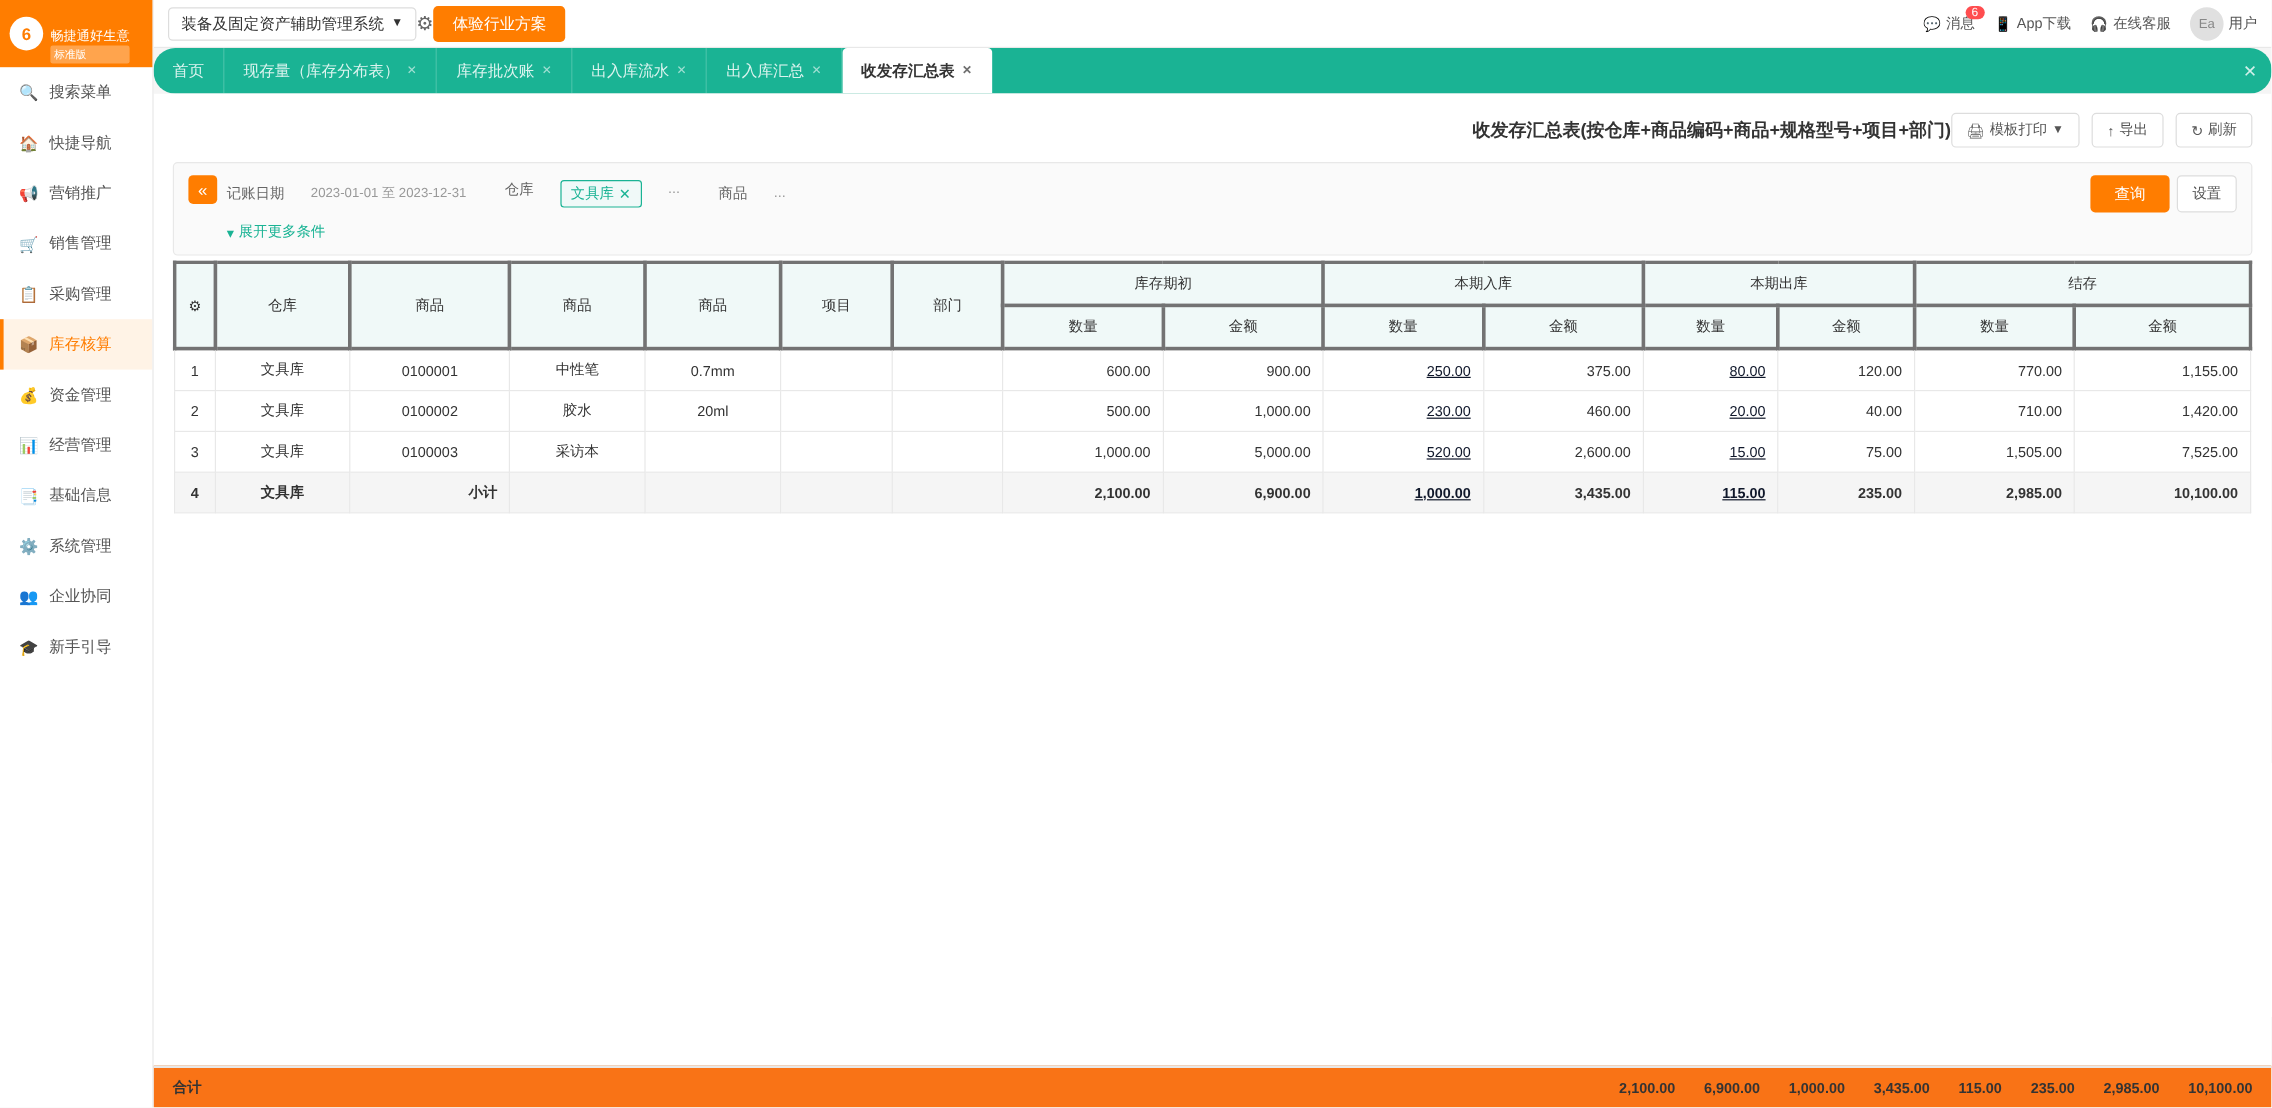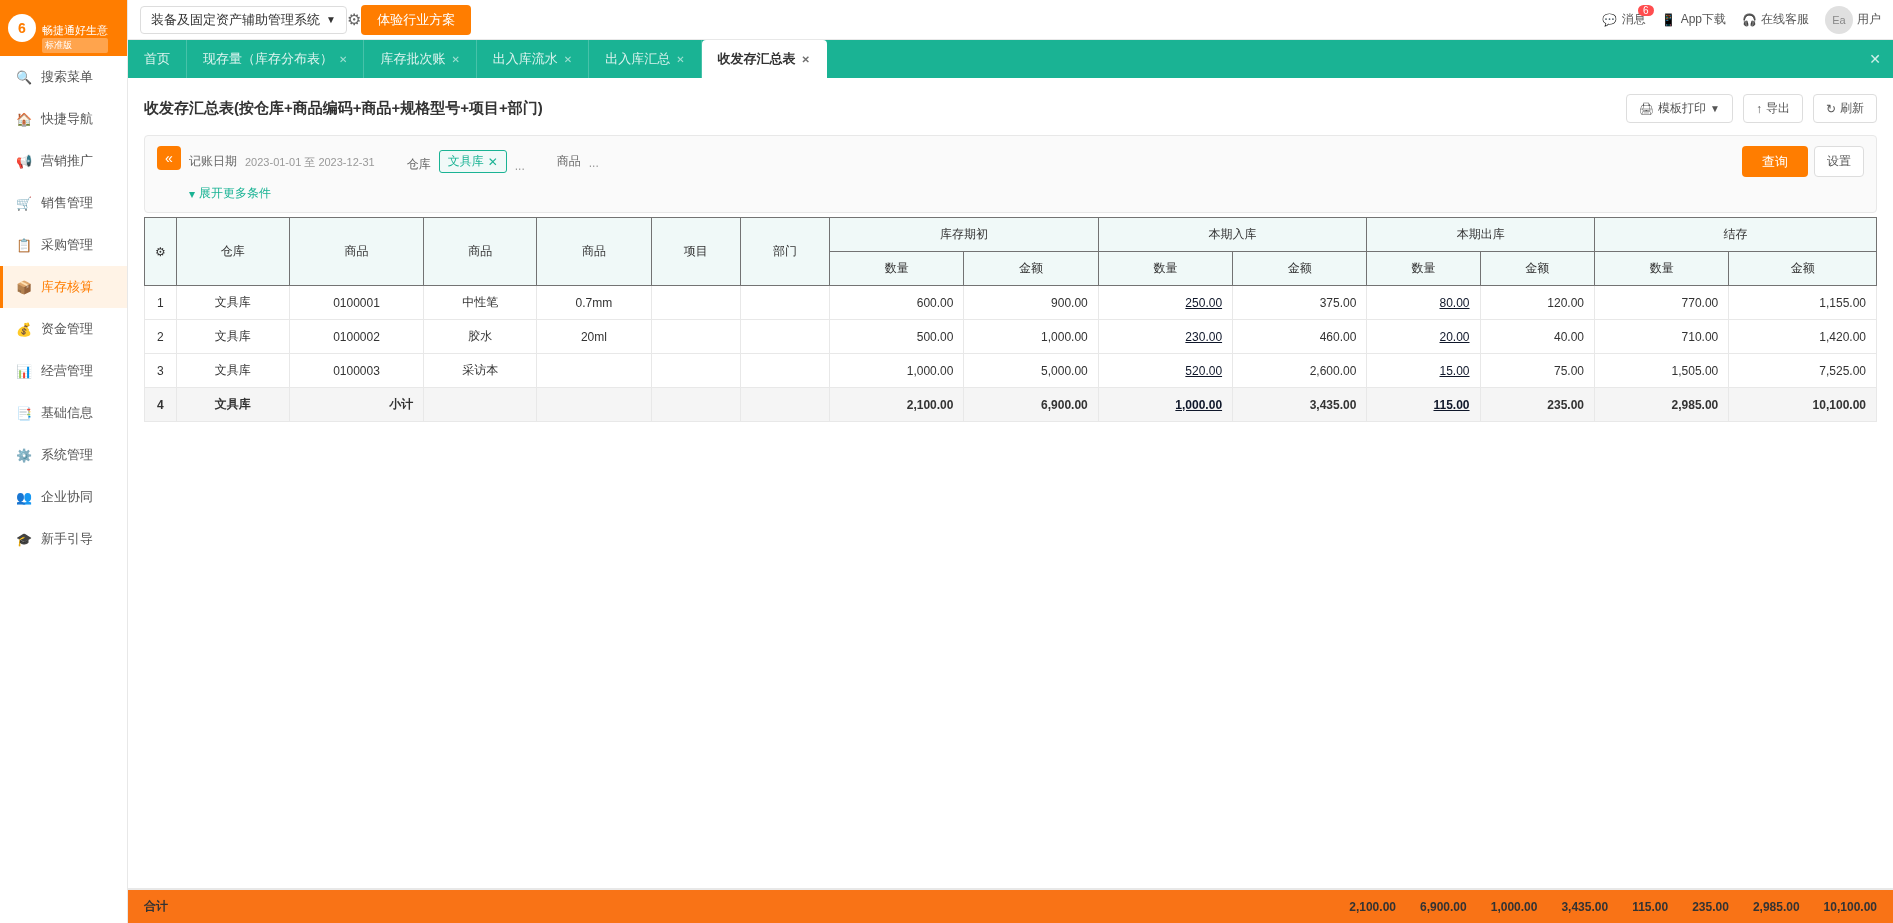--- a/index.html
+++ b/index.html
@@ -22,66 +22,66 @@
     
     .topbar { height: 40px; background: #fff; border-bottom: 1px solid #e8e8e8; display: flex; align-items: center; padding: 0 12px; gap: 0; }
     .topbar-system-selector { display: flex; align-items: center; gap: 6px; font-size: 13px; color: #333; cursor: pointer; border: 1px solid #ddd; border-radius: 4px; padding: 4px 10px; }
     .topbar-btn-trial { background: #ff7d00; color: #fff; border: none; border-radius: 4px; padding: 6px 16px; font-size: 13px; cursor: pointer; }
     .topbar-right { display: flex; align-items: center; gap: 16px; margin-left: auto; }
     .topbar-right-item { display: flex; align-items: center; gap: 4px; color: #555; cursor: pointer; font-size: 12px; position: relative; }
     .badge { background: #ff4d4f; color: #fff; border-radius: 10px; font-size: 10px; padding: 0 4px; min-width: 16px; text-align: center; position: absolute; top: -6px; right: -8px; }
     .avatar { width: 28px; height: 28px; background: #e0e0e0; border-radius: 50%; display: flex; align-items: center; justify-content: center; font-size: 11px; color: #888; }
 
     
-    .tabs { height: 38px; background: #1ab394; display: flex; align-items: flex-end; padding: 0 0 0 0; overflow-x: auto; }
+    .tabs { height: 38px; background: #1ab394; display: flex; align-items: flex-end; padding: 0 0 0 0; overflow-x: auto; border-radius: 18px; }
     .tab { padding: 8px 16px; font-size: 13px; color: rgba(255,255,255,0.85); cursor: pointer; border-right: 1px solid rgba(255,255,255,0.2); display: flex; align-items: center; gap: 6px; white-space: nowrap; height: 38px; }
     .tab.active { background: #fff; color: #333; border-radius: 4px 4px 0 0; font-weight: bold; }
     .tab .close-icon { font-size: 10px; color: inherit; opacity: 0.7; }
     .tab-close-btn { font-size: 14px; color: rgba(255,255,255,0.8); margin-left: auto; padding: 0 12px; cursor: pointer; align-self: center; }
 
     
     .page-content { flex: 1; background: #f5f5f5; overflow-y: auto; padding: 0; }
     .page-inner { background: #fff; margin: 0; padding: 16px; min-height: 100%; }
 
     
-    .page-header { display: flex; align-items: center; justify-content: space-between; margin-bottom: 12px; }
+    .page-header { display: flex; align-items: center; justify-content: flex-end; margin-bottom: 12px; }
     .page-title { font-size: 15px; font-weight: bold; color: #333; }
     .page-header-actions { display: flex; align-items: center; gap: 10px; }
     .btn-print { color: #555; border: 1px solid #ddd; background: #fff; border-radius: 4px; padding: 5px 12px; cursor: pointer; font-size: 12px; display: flex; align-items: center; gap: 4px; }
     .btn-export { color: #555; border: 1px solid #ddd; background: #fff; border-radius: 4px; padding: 5px 12px; cursor: pointer; font-size: 12px; display: flex; align-items: center; gap: 4px; }
     .btn-refresh { color: #555; border: 1px solid #ddd; background: #fff; border-radius: 4px; padding: 5px 12px; cursor: pointer; font-size: 12px; display: flex; align-items: center; gap: 4px; }
     .filter-collapse-btn { width: 24px; height: 24px; background: #ff7d00; color: #fff; border: none; border-radius: 4px; cursor: pointer; display: flex; align-items: center; justify-content: center; font-size: 14px; flex-shrink: 0; }
     .filter-label { font-size: 12px; color: #666; white-space: nowrap; }
     .filter-date-btns { display: flex; gap: 4px; align-items: center; }
     .filter-date-btn { padding: 3px 8px; border: 1px solid #ddd; background: #fff; border-radius: 3px; cursor: pointer; font-size: 12px; color: #555; }
     .filter-date-btn.active { background: #ff7d00; color: #fff; border-color: #ff7d00; }
     .filter-date-range { font-size: 11px; color: #999; white-space: nowrap; }
     .filter-warehouse-tag { background: #f0f9f8; border: 1px solid #1ab394; border-radius: 3px; padding: 2px 8px; font-size: 12px; color: #1ab394; display: flex; align-items: center; gap: 4px; }
     .filter-warehouse-tag .remove { cursor: pointer; color: #1ab394; }
     .filter-more { color: #999; cursor: pointer; font-size: 12px; }
     .btn-query { background: #ff7d00; color: #fff; border: none; border-radius: 4px; padding: 6px 20px; cursor: pointer; font-size: 13px; }
     .btn-setting { color: #555; border: 1px solid #ddd; background: #fff; border-radius: 4px; padding: 6px 12px; cursor: pointer; font-size: 12px; }
     .btn-expand { color: #1ab394; background: none; border: none; cursor: pointer; font-size: 12px; display: flex; align-items: center; gap: 4px; }
 
     
     .data-table { width: 100%; border-collapse: collapse; font-size: 12px; }
-    .data-table th { background: #f0f9f8; color: #333; font-weight: normal; padding: 8px 10px; border: 1px solid #737373; text-align: center; white-space: nowrap; }
+    .data-table th { background: #f0f9f8; color: #333; font-weight: normal; padding: 8px 10px; border: 3px solid #737373; text-align: center; white-space: nowrap; }
     .data-table td { padding: 8px 10px; border: 1px solid #e8e8e8; text-align: center; white-space: nowrap; color: #333; }
     .data-table .row-subtotal td { background: #f5f5f5; font-weight: bold; }
     .data-table .row-subtotal td:nth-child(3) { color: #333; text-align: right; }
     .data-table td.link { color: #0f172a; text-decoration: underline; cursor: pointer; }
     .data-table td.num { text-align: right; }
     .col-settings { width: 30px; background: #f0f9f8; border: 1px solid #e8e8e8; text-align: center; cursor: pointer; }
 
     
     .th-group { text-align: center; }
 
     .filter-section { display: flex; align-items: flex-start; gap: 8px; padding: 10px 12px; background: #fafafa; border: 1px solid #e8e8e8; border-radius: 4px; margin-bottom: 4px; }
     .filter-row { display: flex; align-items: center; gap: 16px; flex-wrap: wrap; width: 100%; }
-    .filter-group { display: flex; align-items: flex-end; gap: 8px; }
+    .filter-group { display: flex; align-items: flex-start; gap: 22px; }
     .query-btn-group { margin-left: auto; display: flex; gap: 6px; }
   </style>
 </head>
 <body>
 
 <div class="sidebar">
   <div class="sidebar-logo">
     <div class="sidebar-logo-icon">
       <span>6</span>
     </div>

